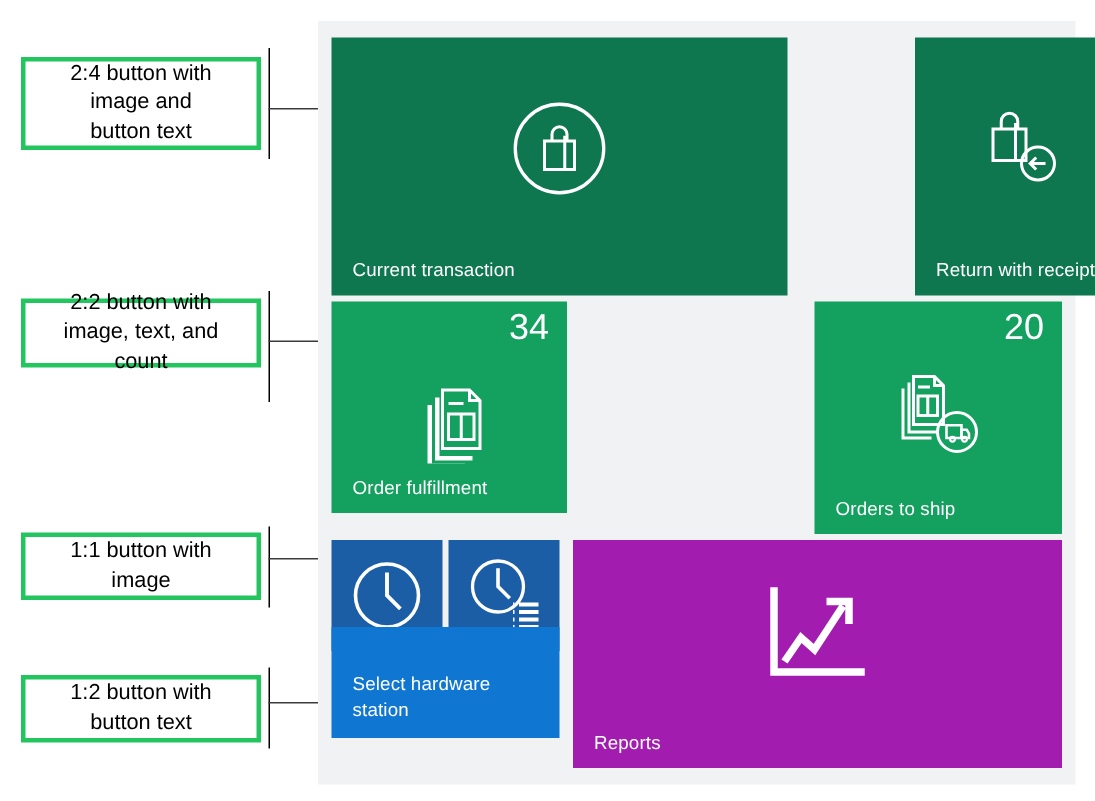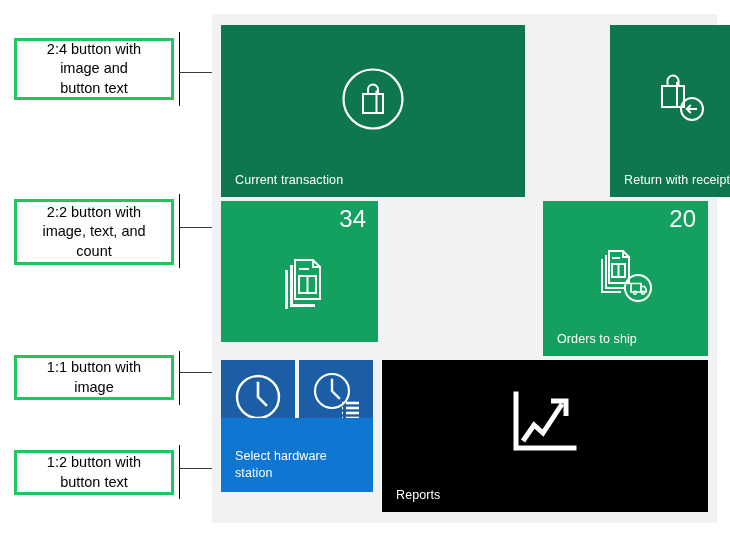--- a/index.html
+++ b/index.html
@@ -89,21 +89,21 @@
     display: flex;
     align-items: center;
     justify-content: center;
   }
 
   
   .c-darkgreen { background: #0f7750; }
   .c-green     { background: #14a05f; }
   .c-darkblue  { background: #1b5ea6; }
   .c-blue      { background: #0f76d1; }
-  .c-lightgreen{ background: #000000; }
+  .c-lightgreen{ background: #a21caf; }
 
   
   #tile-current-transaction { left: 9px;   top: 11px;  width: 304px; height: 172px; }
   #tile-return-with-receipt { left: 350px; top: 11px;  width: 146px; height: 172px; margin-left: 48px; }
 
   #tile-order-fulfillment   { left: 9px;   top: 187px; width: 157px; height: 141px; }
   #tile-orders-to-pick-up   { left: 170px; top: 187px; width: 157px; height: 155px; }
   #tile-orders-to-ship      { left: 331px; top: 187px; width: 165px; height: 155px; }
 
   #tile-show-journal        { left: 9px;   top: 346px; width: 74px;  height: 74px; }
@@ -119,21 +119,21 @@
 <div class="callout" style="left:14px; top:38px; width:160px; height:62px;">
   <div>
     <span>2:4 button with</span>
     <span>image and</span>
     <span>button text</span>
   </div>
 </div>
 <div class="callout-tick" style="left:179px; top:32px; height:74px;"></div>
 <div class="leader" style="left:179px; top:72px; width:52px;"></div>
 
-<div class="callout" style="left:14px; top:199px; width:160px; height:66px;">
+<div class="callout" style="left:14px; top:199px; width:160px; height:46px;">
   <div>
     <span>2:2 button with</span>
     <span>image, text, and</span>
     <span>count</span>
   </div>
 </div>
 <div class="callout-tick" style="left:179px; top:194px; height:74px;"></div>
 <div class="leader" style="left:179px; top:227px; width:52px;"></div>
 
 <div class="callout" style="left:14px; top:355px; width:160px; height:45px;">
@@ -194,20 +194,21 @@
           <path d="M26 13 H44 L51 20 V52 H26 Z"></path>
           <path d="M44 13 V20 H51"></path>
           <path d="M21 18 H24 V57 H46 V60 H21 Z" fill="#ffffff" stroke="none"></path>
           <path d="M16 23 H19 V62 H41 V65 H16 Z" fill="#ffffff" stroke="none"></path>
           <path d="M30 22 H40"></path>
           <rect x="30" y="29" width="17" height="17"></rect>
           <path d="M38.5 29 V46"></path>
         </svg>
       </span>
     </div>
+    <div class="tile-label">Order fulfillment</div>
   </div>
 
 
   <div class="tile c-green" id="tile-orders-to-ship">
     <div class="tile-count">20</div>
     <div class="tile-art" style="top:38px; height:78px;">
       <span>
         <svg width="66" height="62" viewBox="0 0 66 62" fill="none" stroke="#ffffff" stroke-width="2">
           <path d="M16 4 H30 L36 10 V36 H16 Z"></path>
           <path d="M30 4 V10 H36"></path>

